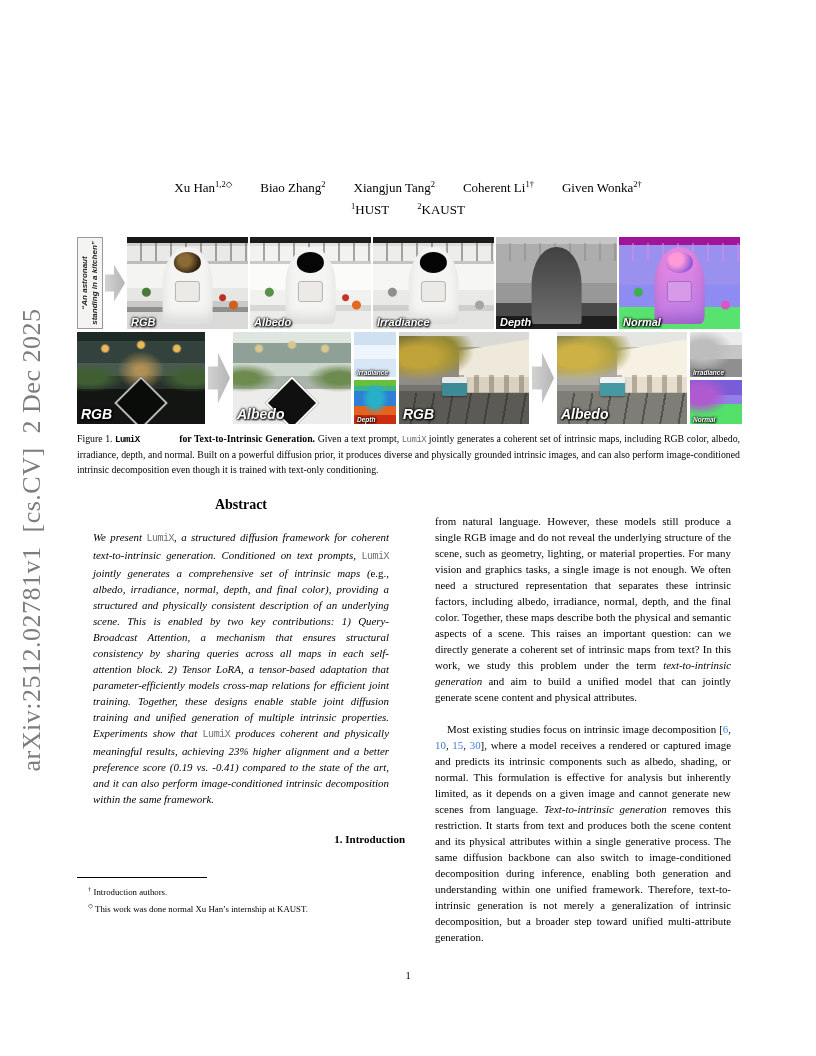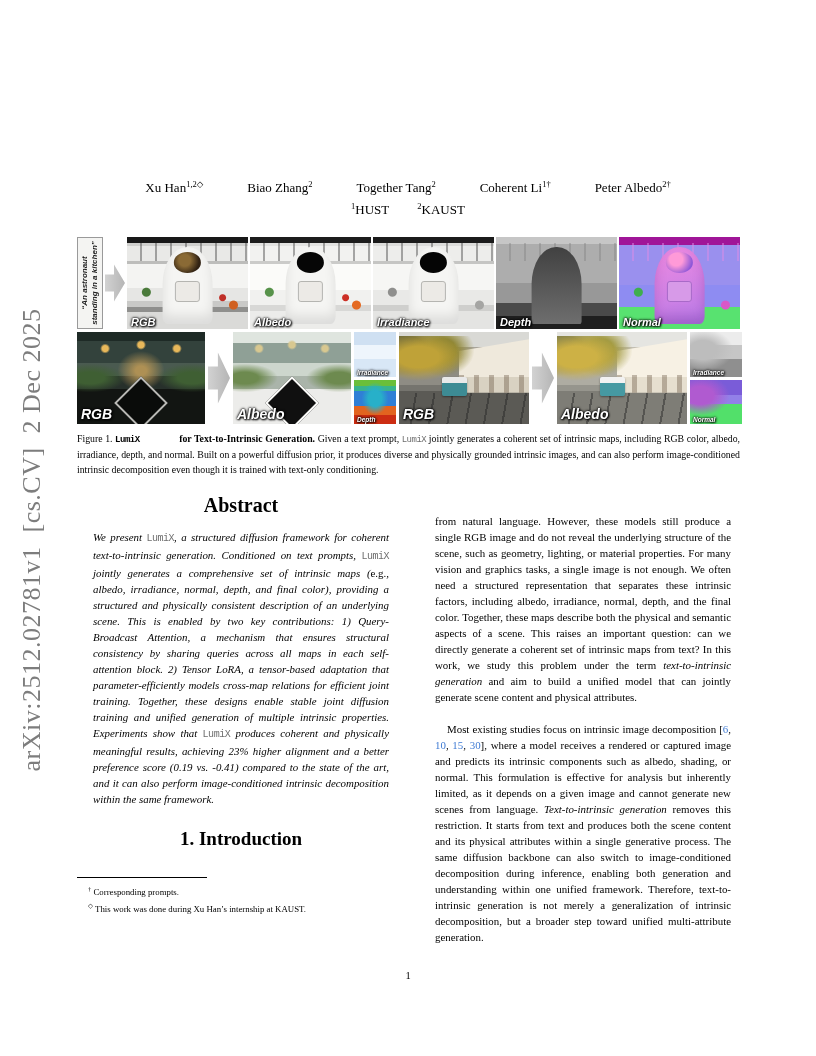--- a/index.html
+++ b/index.html
@@ -7,21 +7,21 @@
         font-family:"Liberation Serif",serif;color:#000;}
 
   
   .arxiv-banner{position:absolute;left:-268px;top:522px;width:600px;height:36px;line-height:36px;
         text-align:center;transform:rotate(-90deg);font-size:26px;color:#7d7d7d;letter-spacing:.5px;
         font-family:"Liberation Serif",serif;white-space:pre;}
 
   
   .title{position:absolute;top:135px;left:0;width:100%;text-align:center;font-size:17.5px;font-weight:bold;}
   .title .brand{font-family:"Liberation Mono","DejaVu Sans Mono",monospace;font-size:16px;letter-spacing:-.5px;}
-  .authors{position:absolute;top:179px;left:0;width:100%;display:flex;justify-content:center;gap:44px;font-size:13px;}
+  .authors{position:absolute;top:179px;left:0;width:100%;display:flex;justify-content:center;gap:28px;font-size:13px;}
   .authors sup,.affils sup{font-size:8.5px;}
   .affils{position:absolute;top:201px;left:0;width:100%;display:flex;justify-content:center;gap:28px;font-size:13px;}
 
   
   .figure{position:absolute;top:237px;left:77px;width:663px;}
   .fig-row{display:flex;height:92px;}
   .fig-row1{margin-bottom:3px;gap:2px;}
   .fig-row2{gap:3px;}
   .panel{position:relative;overflow:hidden;flex:1;}
   .plabel{position:absolute;left:4px;bottom:1px;color:#fff;font-style:italic;font-weight:bold;
@@ -138,23 +138,23 @@
 
   
   .caption{position:absolute;top:432px;left:77px;width:663px;font-size:9.8px;line-height:14.8px;
         text-align:justify;hyphens:auto;}
   .caption .seg-bm{font-size:9px;}
 
   
   .col{position:absolute;top:497px;width:328px;font-size:10.9px;line-height:16px;text-align:justify;hyphens:auto;}
   .col-left{left:77px;}
   .col-right{left:419px;}
-  .abstract-heading{text-align:center;font-weight:bold;font-size:20px;margin:0 0 9px 0;}
+  .abstract-heading{text-align:center;font-weight:bold;font-size:14px;margin:0 0 9px 0;}
   .abstract-body{font-style:italic;}
-  .section-heading{font-weight:bold;font-size:19px;margin:24px 0 9px 0;text-align:center;}
+  .section-heading{font-weight:bold;font-size:11px;margin:24px 0 9px 0;text-align:right;}
   .para{margin:16px;}
   .para-indent{text-indent:12px;margin-top:4px;}
 
   
   .seg-b{font-weight:bold;padding-left:37px;}
   .seg-bm{font-weight:bold;font-family:"Liberation Mono","DejaVu Sans Mono",monospace;font-size:.92em;letter-spacing:-.5px;}
   .seg-m{font-family:"Liberation Mono","DejaVu Sans Mono",monospace;font-style:normal;color:#6e6e6e;font-size:.92em;letter-spacing:-.5px;}
   .seg-i{font-style:italic;}
   .seg-r{font-style:normal;}
   .seg-c{color:#3e7ad3;}
@@ -171,23 +171,23 @@
 <body>
 
 <div class="page">
 
   <div class="arxiv-banner">arXiv:2512.02781v1  [cs.CV]  2 Dec 2025</div>
 
 
   <div class="authors">
     <span><span>Xu Han</span><sup>1,2◇</sup></span>
     <span><span>Biao Zhang</span><sup>2</sup></span>
-    <span><span>Together Tang</span><sup>2</sup></span>
+    <span><span>Xiangjun Tang</span><sup>2</sup></span>
     <span><span>Coherent Li</span><sup>1†</sup></span>
-    <span><span>Peter Albedo</span><sup>2†</sup></span>
+    <span><span>Given Wonka</span><sup>2†</sup></span>
   </div>
 
   <div class="affils">
     <span><sup>1</sup><span>HUST</span></span>
     <span><sup>2</sup><span>KAUST</span></span>
   </div>
 
   <div class="figure">
     <div class="fig-row fig-row1">
       <div class="prompt-box">
@@ -284,22 +284,22 @@
   </div>
 
   <div class="caption"><span>Figure 1.  </span><span class="seg-bm">LumiX</span><span class="seg-b"> for Text-to-Intrinsic Generation.</span><span>  Given a text prompt, </span><span class="seg-m">LumiX</span><span> jointly generates a coherent set of intrinsic maps, including RGB color, albedo, irradiance, depth, and normal. Built on a powerful diffusion prior, it produces diverse and physically grounded intrinsic images, and can also perform image-conditioned intrinsic decomposition even though it is trained with text-only conditioning.</span></div>
 
   <div class="col col-left">
     <div class="abstract-heading">Abstract</div>
     <p class="para abstract-body"><span>We present </span><span class="seg-m">LumiX</span><span>, a structured diffusion framework for coherent text-to-intrinsic generation.  Conditioned on text prompts, </span><span class="seg-m">LumiX</span><span> jointly generates a comprehensive set of intrinsic maps (</span><span class="seg-r">e.g.</span><span>, albedo, irradiance, normal, depth, and final color), providing a structured and physically consistent description of an underlying scene. This is enabled by two key contributions: 1) Query-Broadcast Attention, a mechanism that ensures structural consistency by sharing queries across all maps in each self-attention block. 2) Tensor LoRA, a tensor-based adaptation that parameter-efficiently models cross-map relations for efficient joint training. Together, these designs enable stable joint diffusion training and unified generation of multiple intrinsic properties. Experiments show that </span><span class="seg-m">LumiX</span><span> produces coherent and physically meaningful results, achieving 23% higher alignment and a better preference score (0.19 vs. -0.41) compared to the state of the art, and it can also perform image-conditioned intrinsic decomposition within the same framework.</span></p>
     <div class="section-heading">1. Introduction</div>
     <div class="footnotes">
       <div class="fn-rule"></div>
-      <div class="fn-line"><sup>†</sup><span> Corresponding prompts.</span></div>
-      <div class="fn-line"><sup>◇</sup><span> This work was done during Xu Han’s internship at KAUST.</span></div>
+      <div class="fn-line"><sup>†</sup><span> Introduction authors.</span></div>
+      <div class="fn-line"><sup>◇</sup><span> This work was done normal Xu Han’s internship at KAUST.</span></div>
     </div>
   </div>
 
   <div class="col col-right">
     <p class="para"><span>from natural language. However, these models still produce a single RGB image and do not reveal the underlying structure of the scene, such as geometry, lighting, or material properties.  For many vision and graphics tasks, a single image is not enough. We often need a structured representation that separates these intrinsic factors, including albedo, irradiance, normal, depth, and the final color. Together, these maps describe both the physical and semantic aspects of a scene.  This raises an important question: can we directly generate a coherent set of intrinsic maps from text? In this work, we study this problem under the term </span><span class="seg-i">text-to-intrinsic generation</span><span> and aim to build a unified model that can jointly generate scene content and physical attributes.</span></p>
     <p class="para para-indent"><span>Most existing studies focus on intrinsic image decomposition [</span><span class="seg-c">6</span><span>, </span><span class="seg-c">10</span><span>, </span><span class="seg-c">15</span><span>, </span><span class="seg-c">30</span><span>], where a model receives a rendered or captured image and predicts its intrinsic components such as albedo, shading, or normal.  This formulation is effective for analysis but inherently limited, as it depends on a given image and cannot generate new scenes from language. </span><span class="seg-i">Text-to-intrinsic generation</span><span> removes this restriction. It starts from text and produces both the scene content and its physical attributes within a single generative process. The same diffusion backbone can also switch to image-conditioned decomposition during inference, enabling both generation and understanding within one unified framework. Therefore, text-to-intrinsic generation is not merely a generalization of intrinsic decomposition, but a broader step toward unified multi-attribute generation.</span></p>
   </div>
 
   <div class="page-number">1</div>
 

